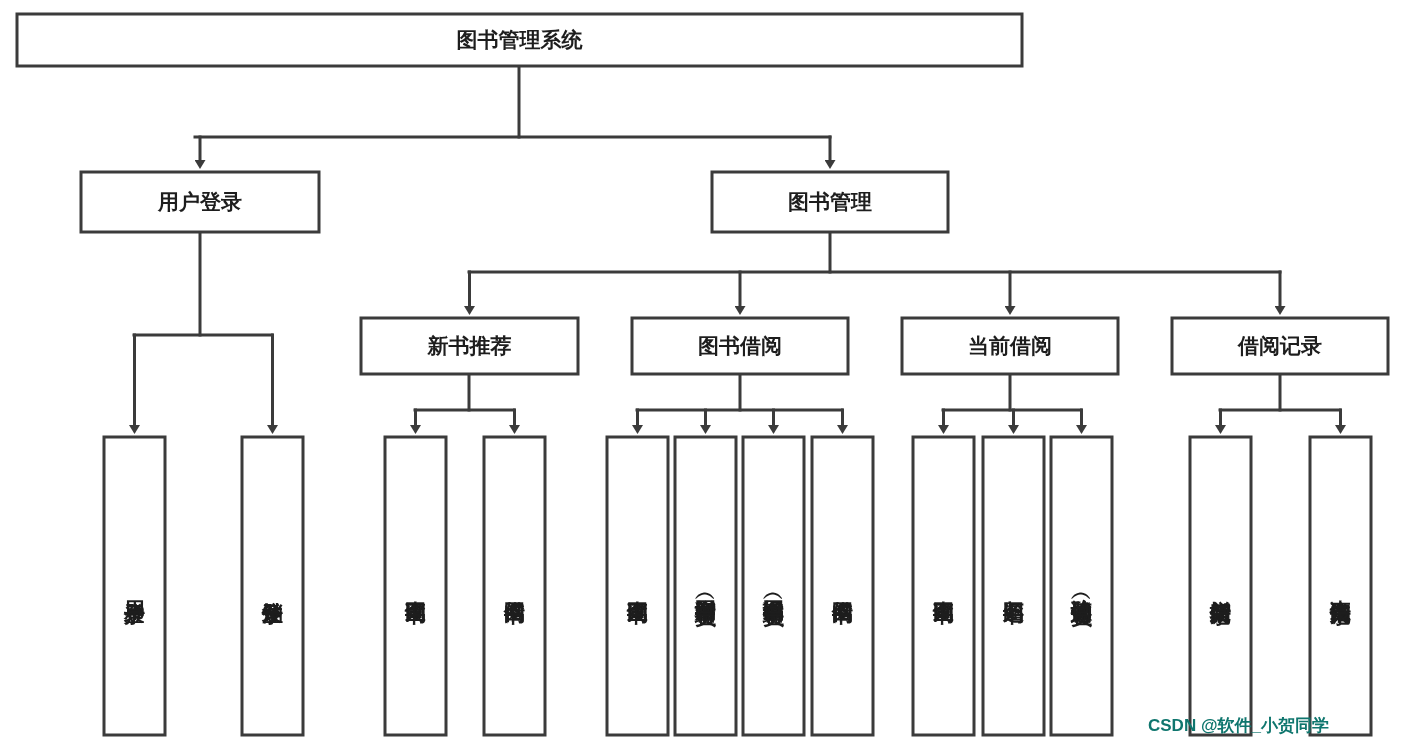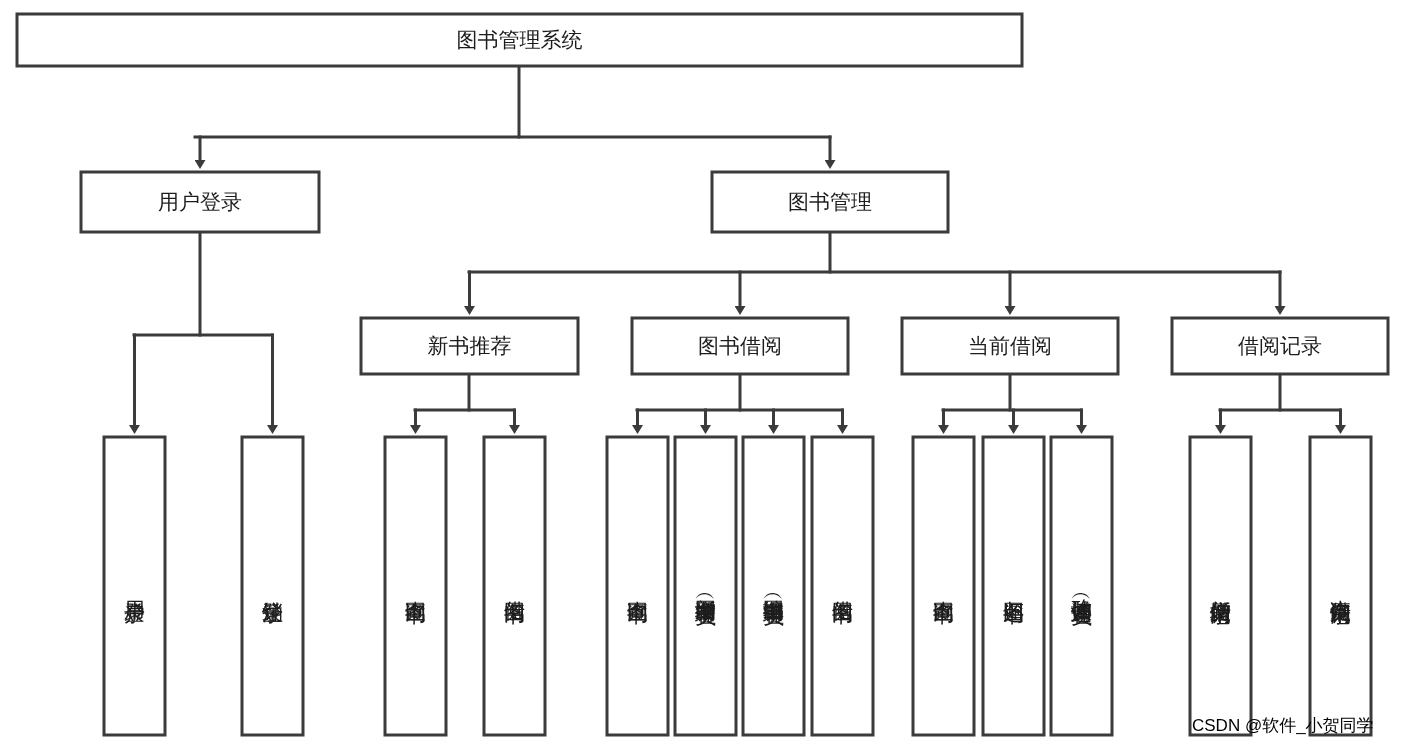--- a/index.html
+++ b/index.html
@@ -1,42 +1,42 @@
 <!DOCTYPE html>
 <html><head>
 <meta charset="utf-8">
 <style>
   html,body{margin:0;padding:0;background:#ffffff;}
   body{
     font-family:"Liberation Sans","DejaVu Sans",sans-serif;
     width:1405px;height:747px;overflow:hidden;
   }
-  #diagram-root{position:relative;width:1370px;height:747px;background:#fff;}
+  #diagram-root{position:relative;width:1370px;height:747px;background:#fff;font-weight:bold;}
   svg#tree{position:absolute;left:0;top:0;width:1405px;height:747px;}
   .node-rect{fill:#ffffff;stroke:#3b3b3b;stroke-width:3;}
   .connector{stroke:#3b3b3b;stroke-width:3;fill:none;stroke-linecap:square;}
   .node-label{
     font-family:"Liberation Sans","DejaVu Sans",sans-serif;
     font-size:21px;fill:#1d1d1d;
     text-anchor:middle;dominant-baseline:middle;
   }
   .leaf-label{
     font-family:"Liberation Sans","DejaVu Sans",sans-serif;
     font-size:21px;color:#1d1d1d;line-height:1.14;
     writing-mode:vertical-rl;text-orientation:upright;
     white-space:nowrap;letter-spacing:1px;
   }
   .leaf-label-wrap{
     position:absolute;display:flex;align-items:center;justify-content:center;
     pointer-events:none;
   }
   #watermark{
-    position:absolute;left:1192px;top:714px;
-    font-family:"Liberation Sans","DejaVu Sans",sans-serif;
-    font-size:17px;color:#000000;white-space:nowrap;
+    position:absolute;left:1148px;top:714px;
+    font-family:"Liberation Sans","DejaVu Sans",sans-serif;
+    font-size:17px;color:#0f766e;white-space:nowrap;
   }
 </style>
 </head>
 <body>
 
 <div id="diagram-root">
 
   <svg id="tree" viewBox="0 0 1405 747">
     <defs>
       <marker id="arrow" markerWidth="9" markerHeight="11" refX="1" refY="5.5" orient="auto" markerUnits="userSpaceOnUse">

